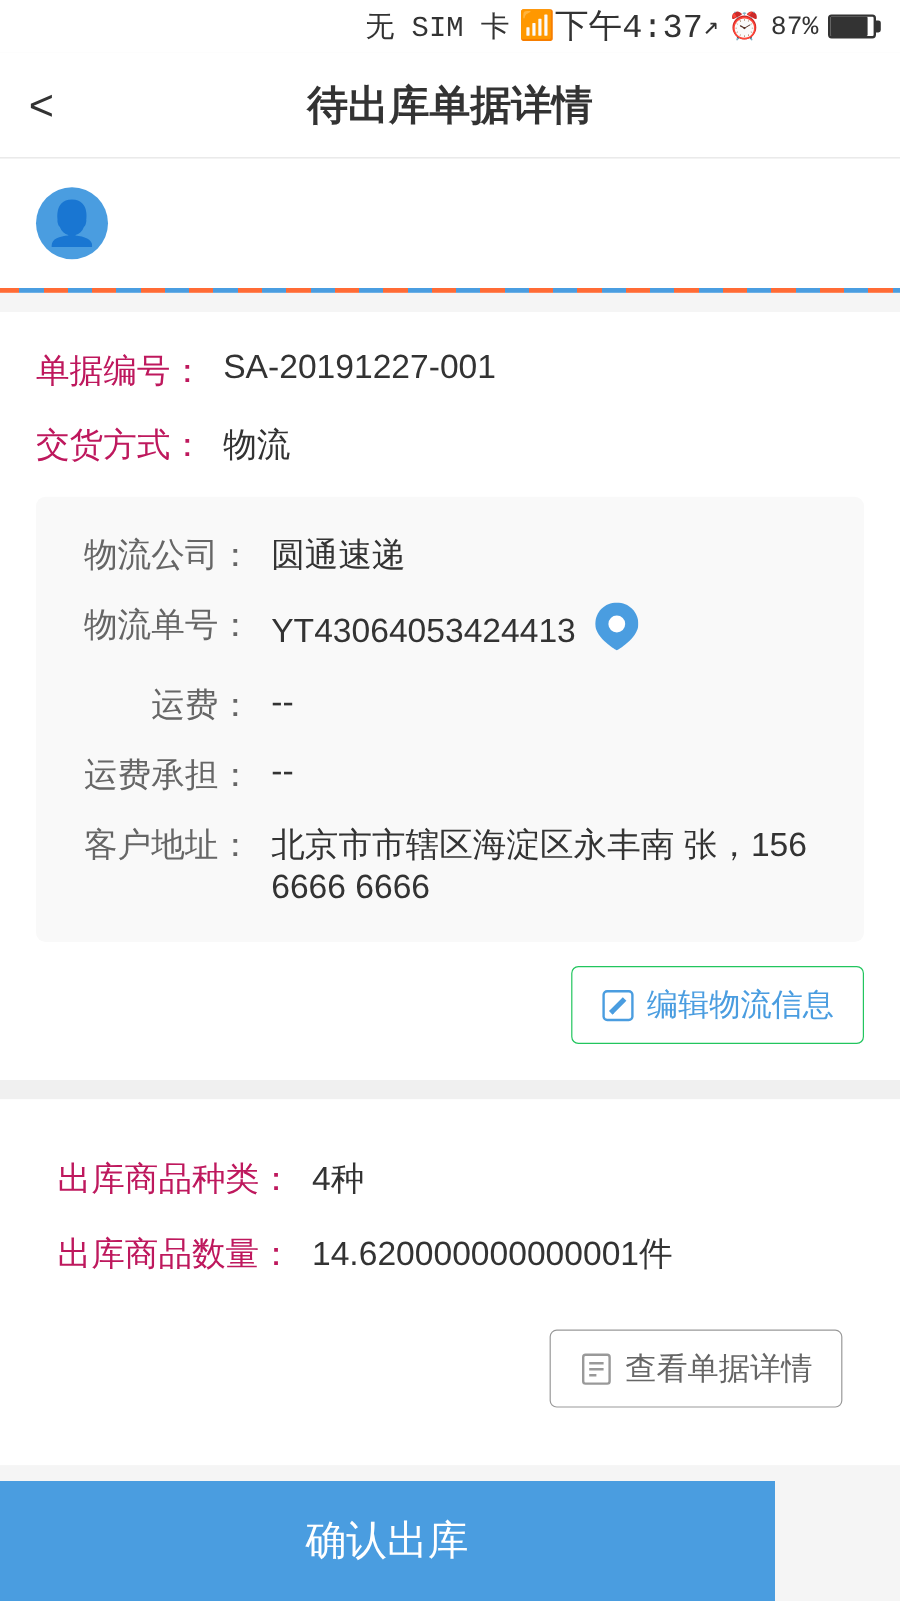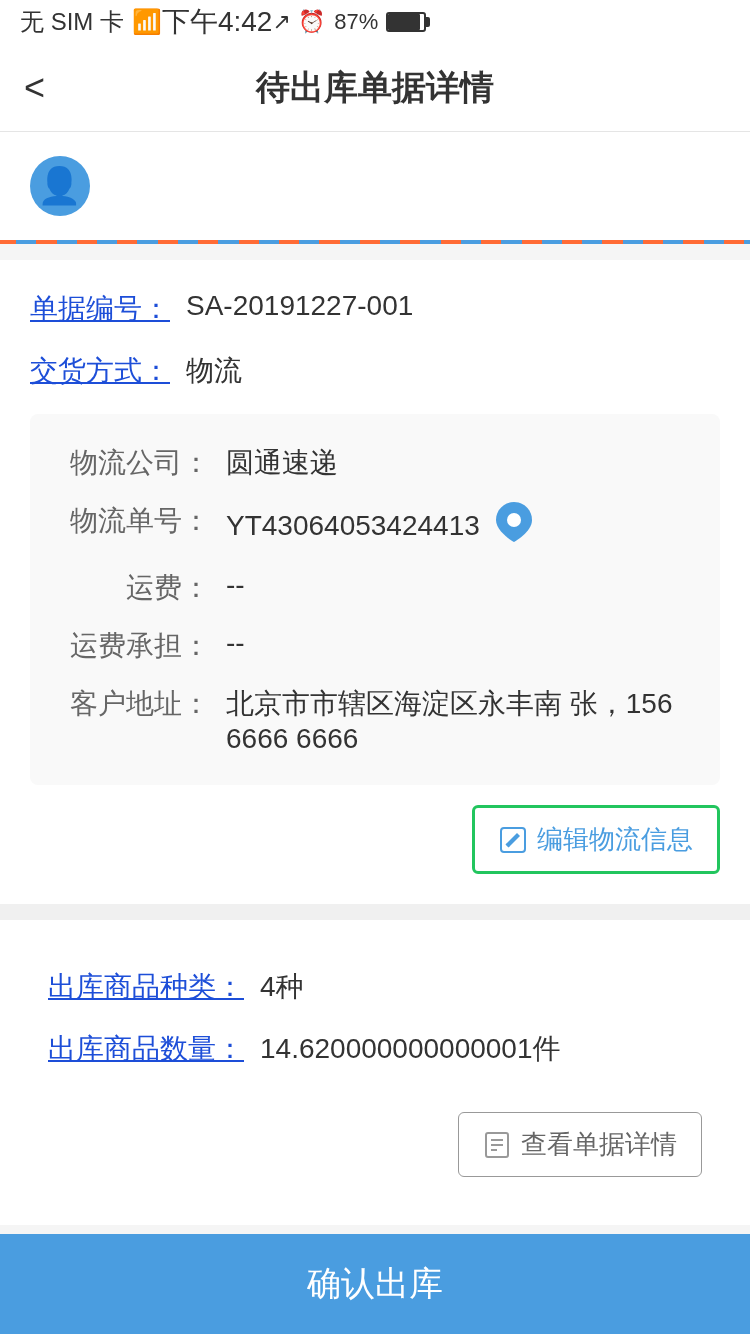--- a/index.html
+++ b/index.html
@@ -15,24 +15,25 @@
       position: relative;
     }
 
     
     .status-bar {
       width: 750px;
       height: 44px;
       background: #fff;
       display: flex;
       align-items: center;
-      justify-content: flex-start;
+      justify-content: flex-end;
       padding: 0 20px;
       font-size: 24px;
       font-weight: 500;
+      font-family: Liberation Mono, monospace;
     }
     .status-left {
       display: flex;
       align-items: center;
       gap: 8px;
       font-size: 24px;
     }
     .status-center {
       font-size: 28px;
       font-weight: 500;
@@ -137,25 +138,24 @@
 
     .info-row {
       display: flex;
       align-items: flex-start;
       margin-bottom: 24px;
       font-size: 28px;
     }
     .info-row:last-child { margin-bottom: 0; }
 
     .info-label {
-      color: #1d4ed8;
+      color: #be185d;
       min-width: 140px;
       text-align: right;
       flex-shrink: 0;
-      text-decoration: underline;
     }
     .info-value {
       color: #333;
       margin-left: 16px;
       flex: 1;
     }
 
     
     .logistics-card {
       background: #f9f9f9;
@@ -189,21 +189,21 @@
       gap: 16px;
     }
 
     
     .edit-btn-wrap {
       display: flex;
       justify-content: flex-end;
       padding: 20px 0 0 0;
     }
     .edit-btn {
-      border: 3px solid #22c55e;
+      border: 1px solid #22c55e;
       border-radius: 6px;
       padding: 14px 24px;
       color: #4a9de0;
       font-size: 26px;
       display: flex;
       align-items: center;
       gap: 10px;
       cursor: pointer;
       background: #fff;
     }
@@ -243,21 +243,21 @@
     .content-spacer {
       height: 200px;
       background: #f5f5f5;
     }
 
     
     .confirm-btn-bar {
       position: fixed;
       bottom: 0;
       left: 0;
-      width: 750px;
+      width: 645px;
       height: 100px;
       background: #4a9de0;
       display: flex;
       align-items: center;
       justify-content: center;
       cursor: pointer;
     }
     .confirm-btn-text {
       color: #fff;
       font-size: 34px;
@@ -265,21 +265,21 @@
     }
   </style>
 </head>
 <body>
 
 <div class="status-bar">
   <div class="status-left">
     <span>无 SIM 卡</span>
     <span>📶</span>
   </div>
-  <div class="status-center">下午4:42</div>
+  <div class="status-center">下午4:37</div>
   <div class="status-right">
     <span>↗</span>
     <span>⏰</span>
     <span>87%</span>
     <div class="battery-bar">
       <div class="battery-fill"></div>
     </div>
   </div>
 </div>
 

